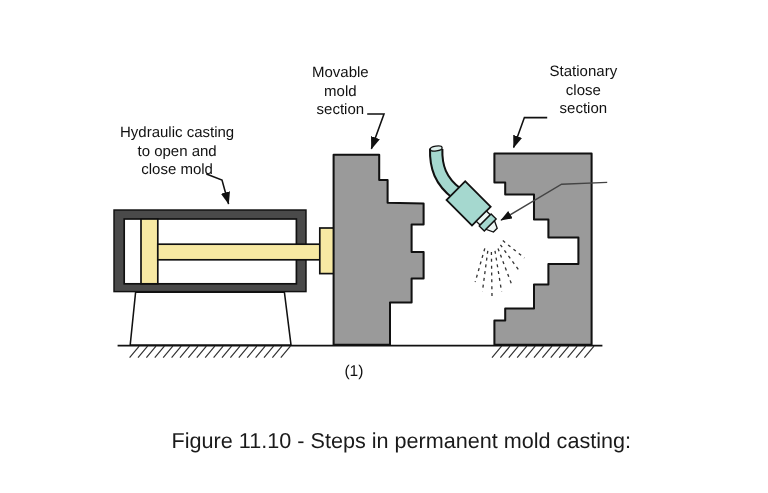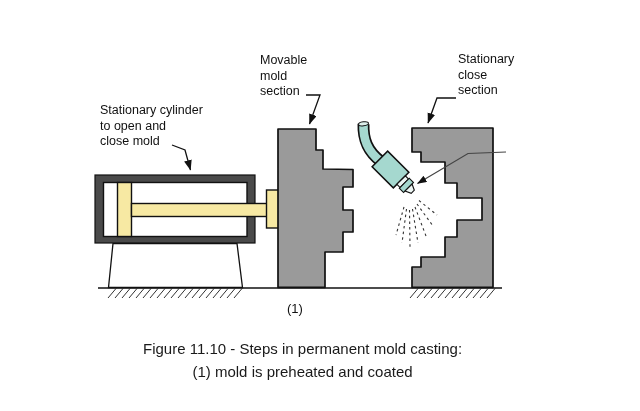--- a/index.html
+++ b/index.html
@@ -4,23 +4,24 @@
 <style>
   html,body{margin:0;padding:0;background:#fff;}
   .stage{
     position:relative;width:640px;height:411px;background:#fff;overflow:hidden;
     font-family:"Liberation Sans", sans-serif;color:#111;
   }
   .stage svg{position:absolute;left:0;top:0;}
   .lbl{
     position:absolute;font-size:12.5px;line-height:15.5px;color:#111;
     white-space:pre-line;
+    text-align:center;
   }
   .step-lbl{position:absolute;font-size:13px;color:#111;}
-  .caption{position:absolute;left:143px;top:337px;font-size:15px;line-height:23px;color:#1a1a1a;text-align:center;}
+  .caption{position:absolute;left:143px;top:356px;font-size:18px;line-height:23px;color:#1a1a1a;}
 </style>
 </head>
 <body>
 
 <div class="stage">
 
   <svg width="640" height="411" viewBox="0 0 640 411">
     <defs>
       <marker id="arrow" markerWidth="10" markerHeight="8" refX="7.6" refY="3" orient="auto">
         <path d="M0,0 L8,3 L0,6 Z" fill="#111"></path>
@@ -71,33 +72,32 @@
       <line x1="417" y1="204" x2="433" y2="226"></line>
       <line x1="419" y1="200.5" x2="437" y2="215"></line>
     </g>
 
     <path fill="none" stroke="#111" stroke-width="1.3" d="M172,145 L185,150 L190.5,170" marker-end="url(#arrow)"></path>
     <path fill="none" stroke="#111" stroke-width="1.3" d="M306,95 L320,95 L309.5,124" marker-end="url(#arrow)"></path>
     <path fill="none" stroke="#111" stroke-width="1.3" d="M456,98 L437,98 L428,123" marker-end="url(#arrow)"></path>
     <path fill="none" stroke="#444" stroke-width="1.2" d="M506,152 L468,153.5 L417.5,183.5" marker-end="url(#arrow)"></path>
   </svg>
 
-  <div class="lbl" style="left:100px;top:103px;">Stationary cylinder
+  <div class="lbl" style="left:100px;top:103px;">Hydraulic casting
 to open and
 close mold</div>
 
   <div class="lbl" style="left:260px;top:53px;">Movable
 mold
 section</div>
 
   <div class="lbl" style="left:458px;top:52px;">Stationary
 close
 section</div>
 
 
   <div class="step-lbl" style="left:287px;top:301px;">(1)</div>
 
   <div class="caption">
     <div>Figure 11.10 - Steps in permanent mold casting:</div>
-    <div>(1) mold is preheated and coated</div>
   </div>
 
 </div>
 
 </body></html>

